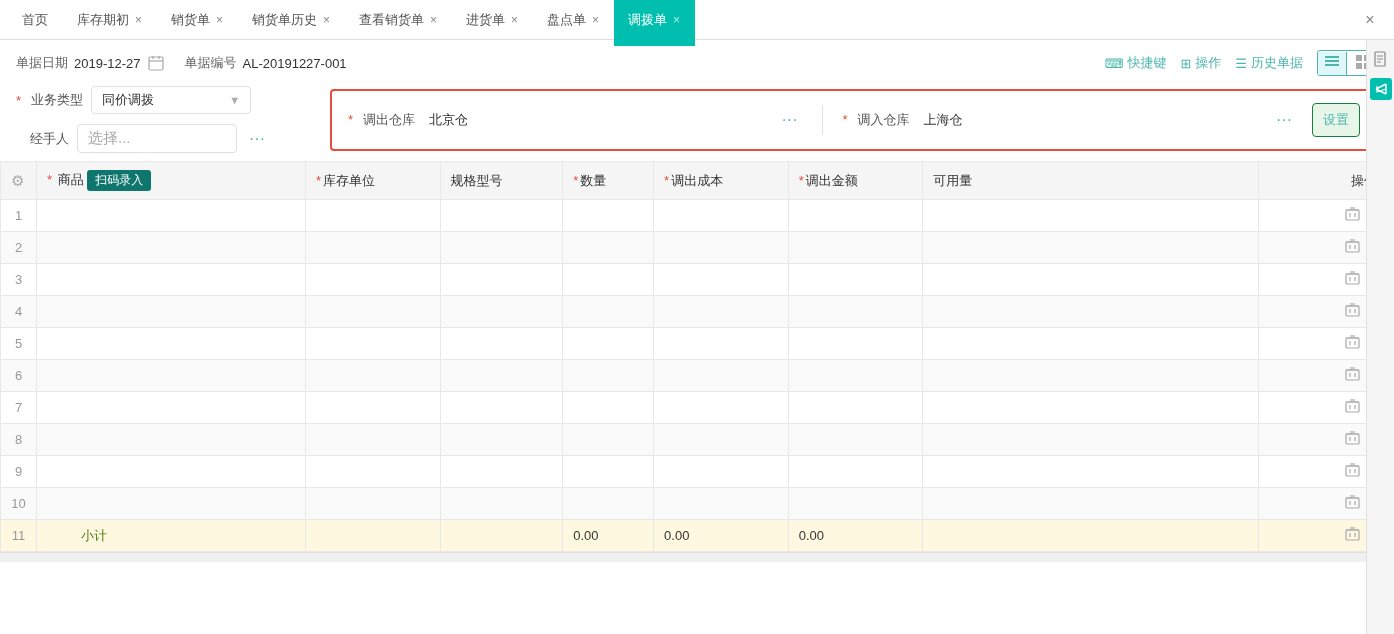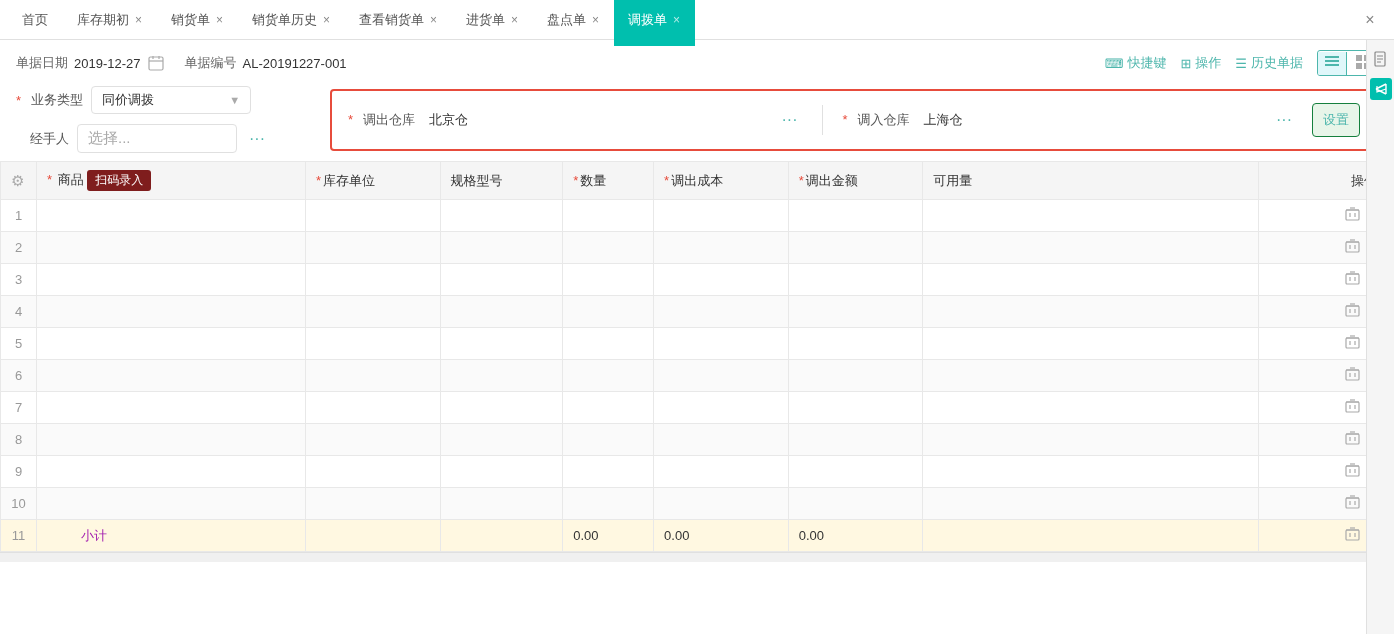--- a/index.html
+++ b/index.html
@@ -149,21 +149,21 @@
       height: 32px;
       white-space: nowrap;
     }
     .data-table tr:nth-child(even) td { background: #fafafa; }
     .data-table .row-num {
       text-align: center;
       color: #999;
       width: 36px;
     }
     .scan-btn {
-      background: #7f1d1d;
+      background: #0f766e;
       color: #fff;
       border: none;
       border-radius: 3px;
       padding: 2px 8px;
       cursor: pointer;
       font-size: 12px;
     }
     .action-cell {
       display: flex; align-items: center; justify-content: flex-end; gap: 8px;
     }
@@ -680,21 +680,21 @@
             <svg width="15" height="15" viewBox="0 0 15 15" fill="none">
                     <rect x="4" y="4" width="9" height="10" rx="1" stroke="#aaa" stroke-width="1.2"></rect>
                     <rect x="1" y="1" width="9" height="10" rx="1" stroke="#aaa" stroke-width="1.2" fill="white"></rect>
                   </svg>
           </span>
         </div>
       </td>
     </tr>
           <tr class="subtotal-row">
       <td class="row-num">11</td>
-      <td style="color:#a21caf;padding-left:44px;">小计</td>
+      <td style="color:#4d7c0f;padding-left:44px;">小计</td>
       <td></td>
       <td></td>
       <td>0.00</td>
       <td>0.00</td>
       <td>0.00</td>
       <td></td>
       <td>
         <div class="action-cell">
           <span class="icon-btn">
             <svg width="15" height="15" viewBox="0 0 15 15" fill="none">

